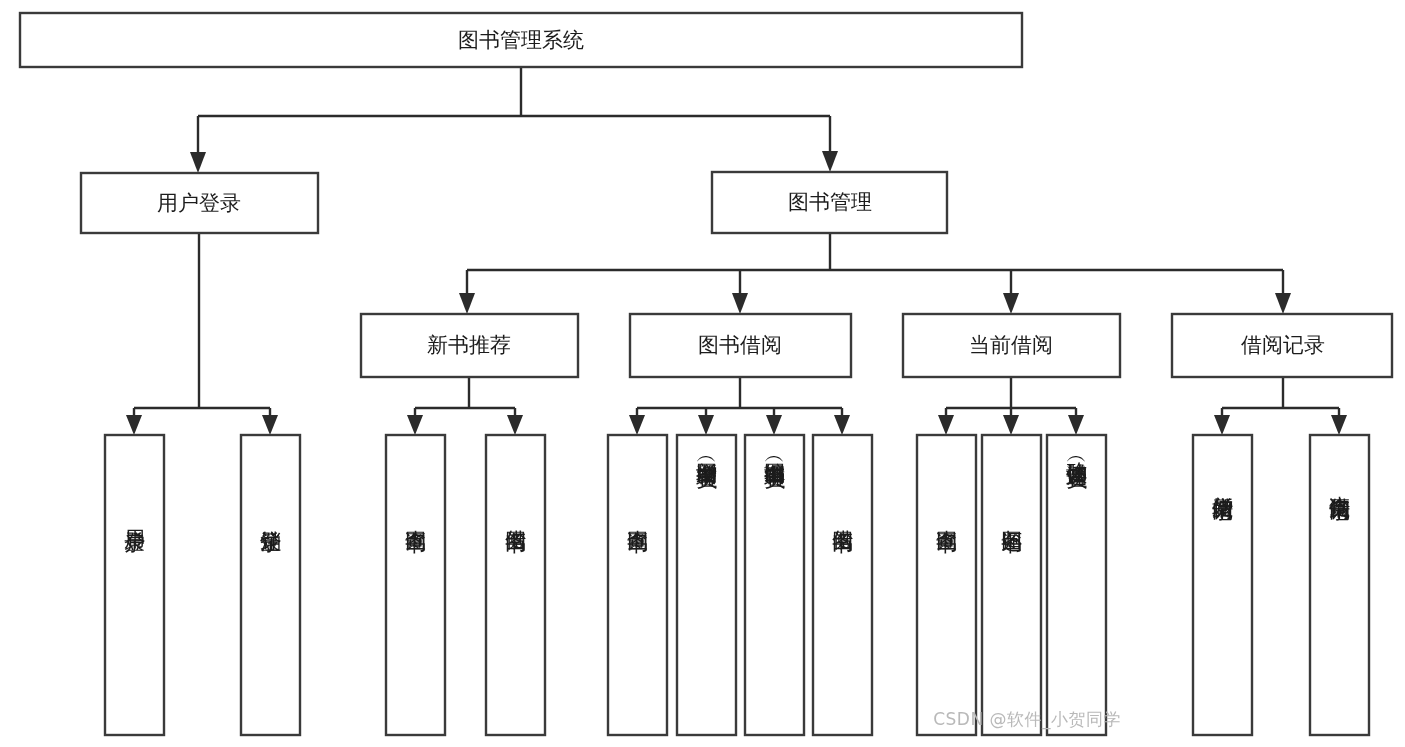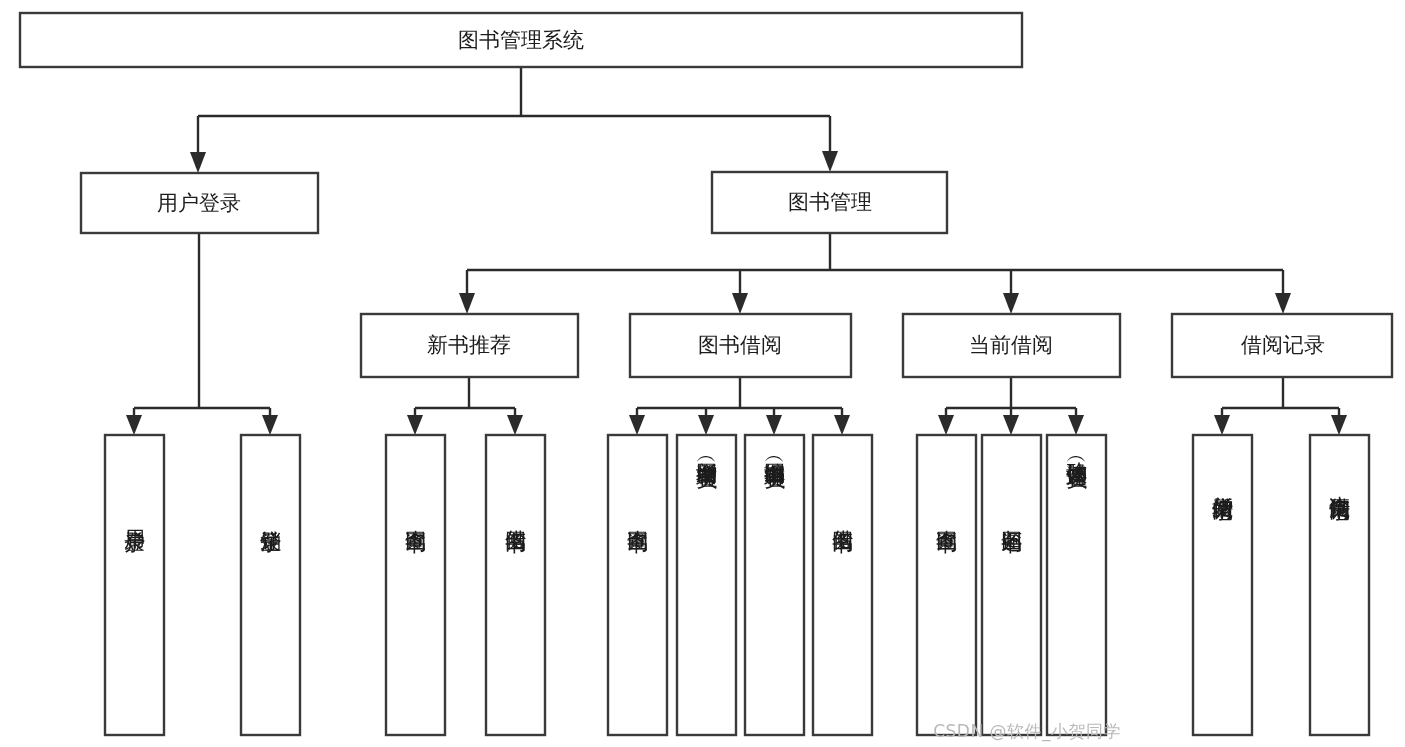--- a/index.html
+++ b/index.html
@@ -61,21 +61,21 @@
     text-align: center;
     white-space: nowrap;
     pointer-events: none;
     display: flex;
     align-items: center;
     justify-content: flex-start;
   }
   #watermark {
     position: absolute;
     right: 8px;
-    bottom: 4px;
+    bottom: 16px;
     font-family: "DejaVu Sans", "Liberation Sans", sans-serif;
     font-size: 17px;
     color: #b9b9b9;
     white-space: nowrap;
     letter-spacing: 0.5px;
   }
 </style>
 </head>
 <body>
 

